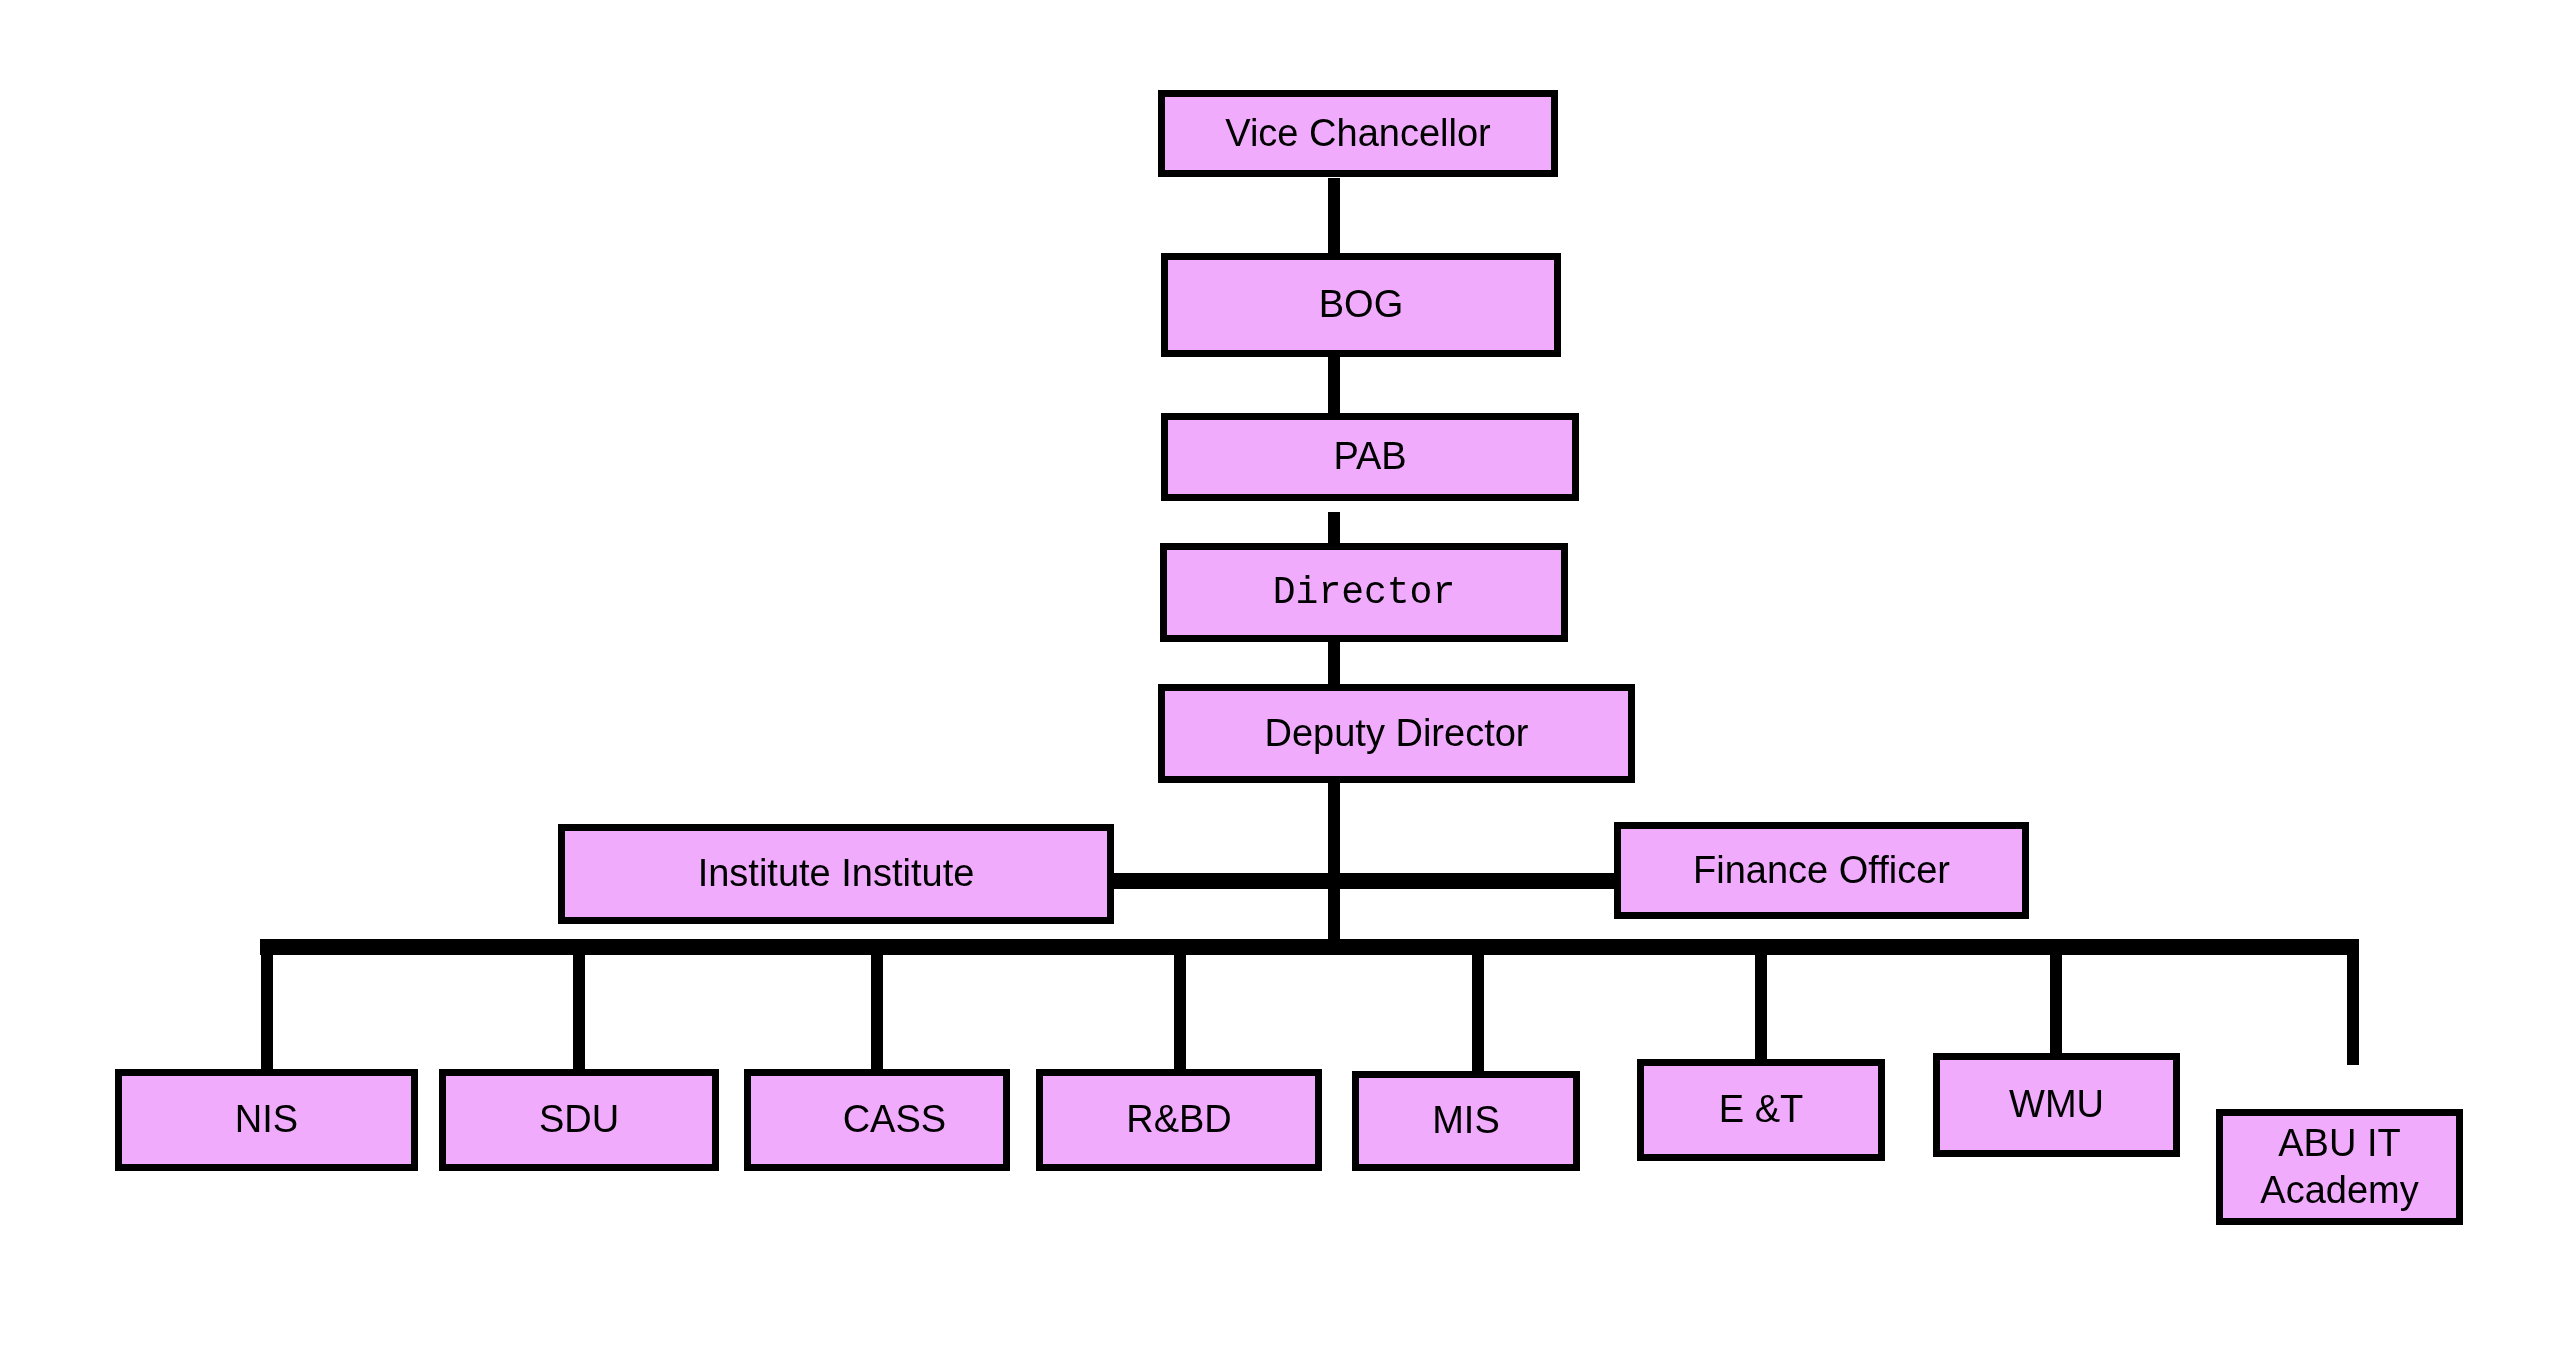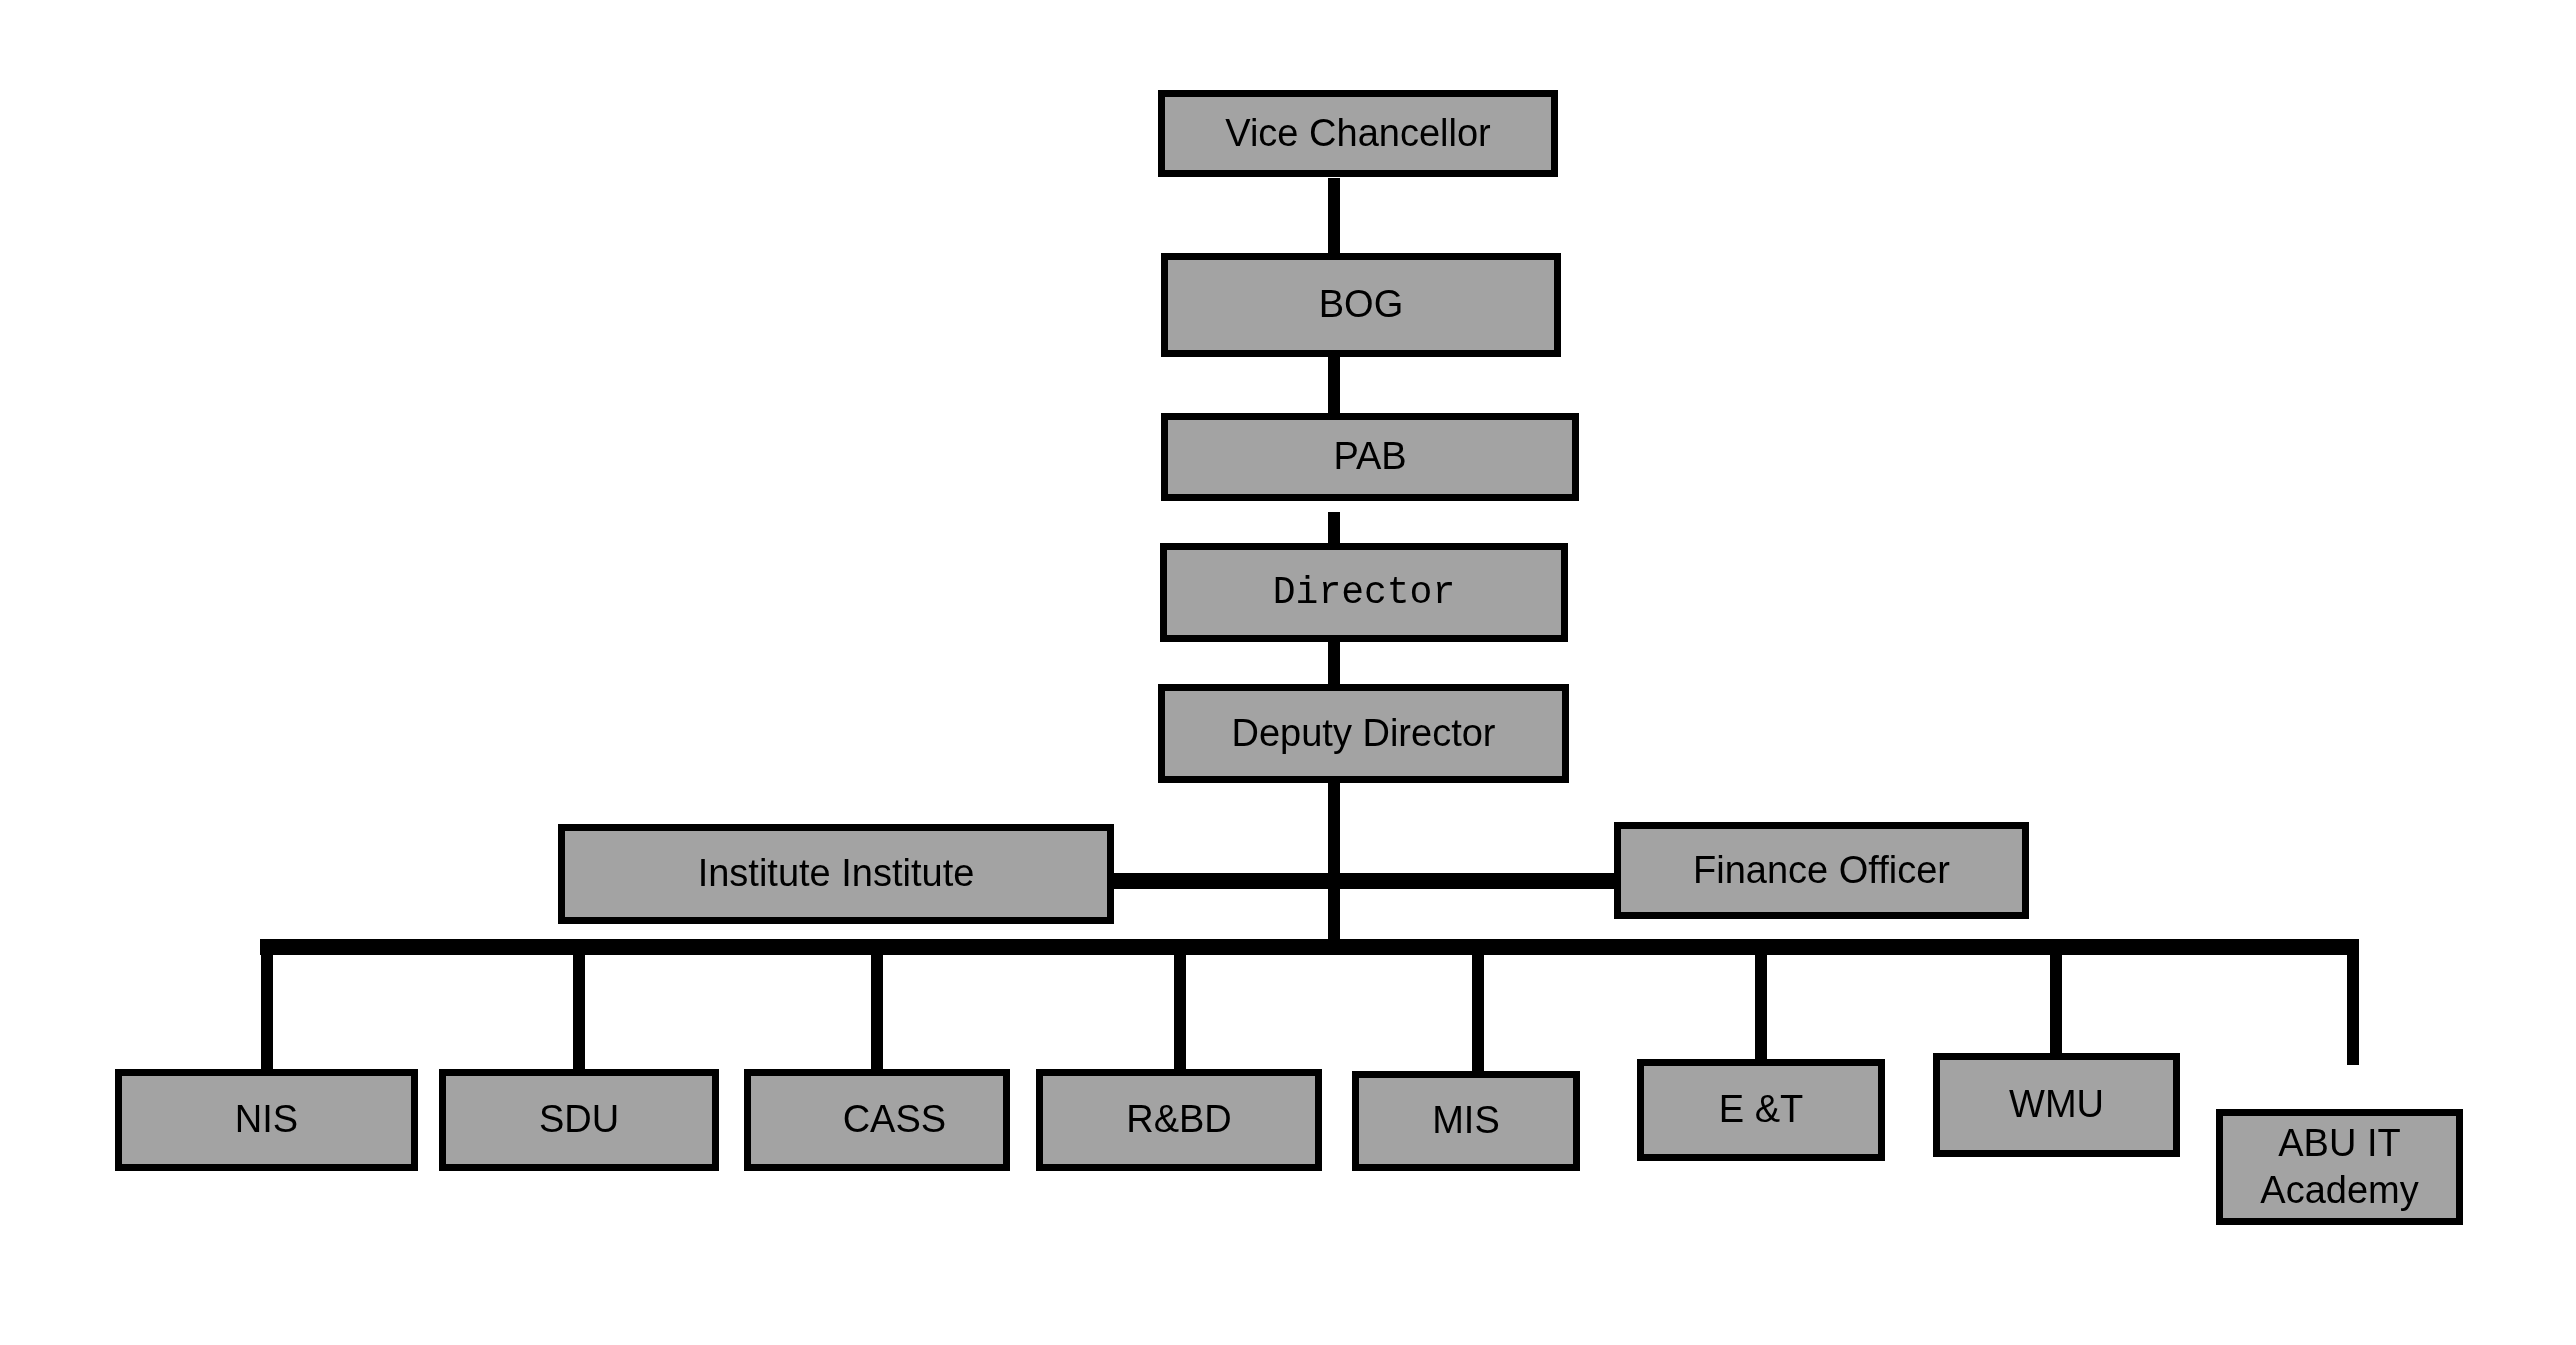--- a/index.html
+++ b/index.html
@@ -12,21 +12,21 @@
     background: #ffffff;
     position: relative;
     font-family: "Liberation Sans", sans-serif;
     color: #000000;
     overflow: hidden;
   }
   .node {
     position: absolute;
     box-sizing: border-box;
     border: 7.4px solid #000000;
-    background: #a3a3a3;
+    background: #f0abfc;
     display: flex;
     align-items: center;
     justify-content: center;
     text-align: center;
     font-size: 38px;
     line-height: 1.25;
     color: #000000;
     padding: 3.3px 8.2px;
     z-index: 2;
   }
@@ -34,21 +34,21 @@
     position: absolute;
     background: #000000;
     z-index: 1;
   }
 
   
   #n-vice-chancellor { left: 1158px; top: 90px;  width: 400px; height: 87px; }
   #n-bog             { left: 1161px; top: 253px;  width: 400px; height: 104px; }
   #n-pab             { left: 1161px; top: 413px;  width: 418px; height: 88px; }
   #n-director        { left: 1160px; top: 543px;  width: 408px; height: 99px; font-family: Liberation Mono, monospace; }
-  #n-deputy-director { left: 1158px; top: 684px;  width: 411px; height: 99px; }
+  #n-deputy-director { left: 1158px; top: 684px;  width: 477px; height: 99px; }
 
   
   #n-institute-secretary { left: 558px;  top: 824px; width: 556px; height: 100px; }
   #n-finance-officer     { left: 1614px; top: 822px; width: 415px; height: 97px; }
 
   
   #n-nis            { left: 115px;  top: 1069px; width: 303px; height: 102px; }
   #n-sdu            { left: 439px;  top: 1069px; width: 280px; height: 102px; }
   #n-cass           { left: 744px;  top: 1069px; width: 266px; height: 102px; padding-left: 43px; }
   #n-rbd            { left: 1036px; top: 1069px; width: 286px; height: 102px; }

